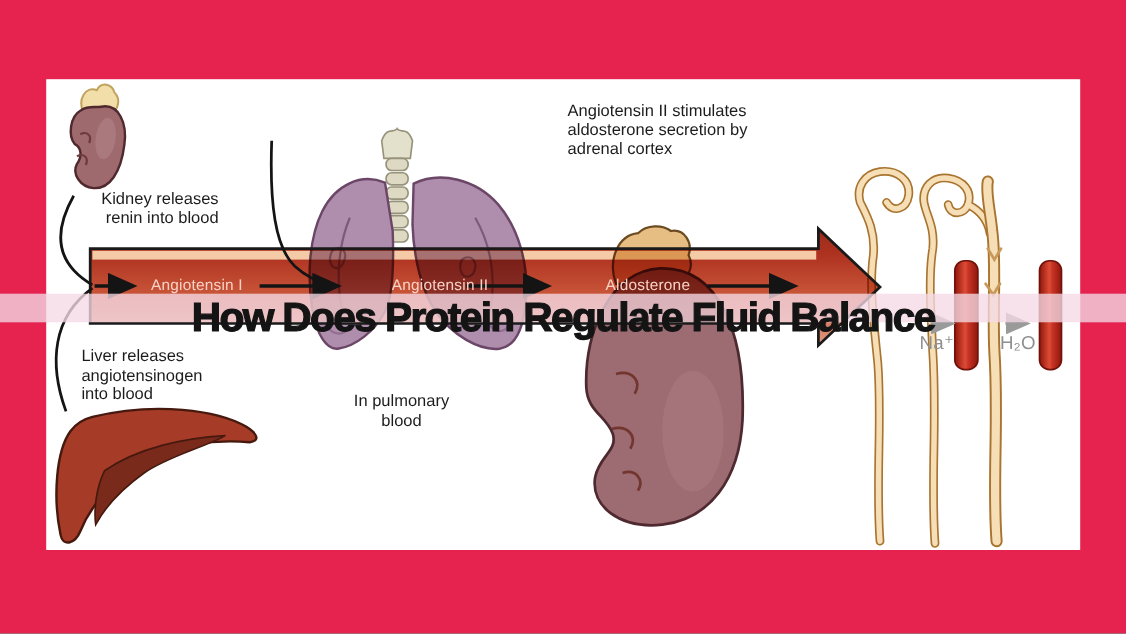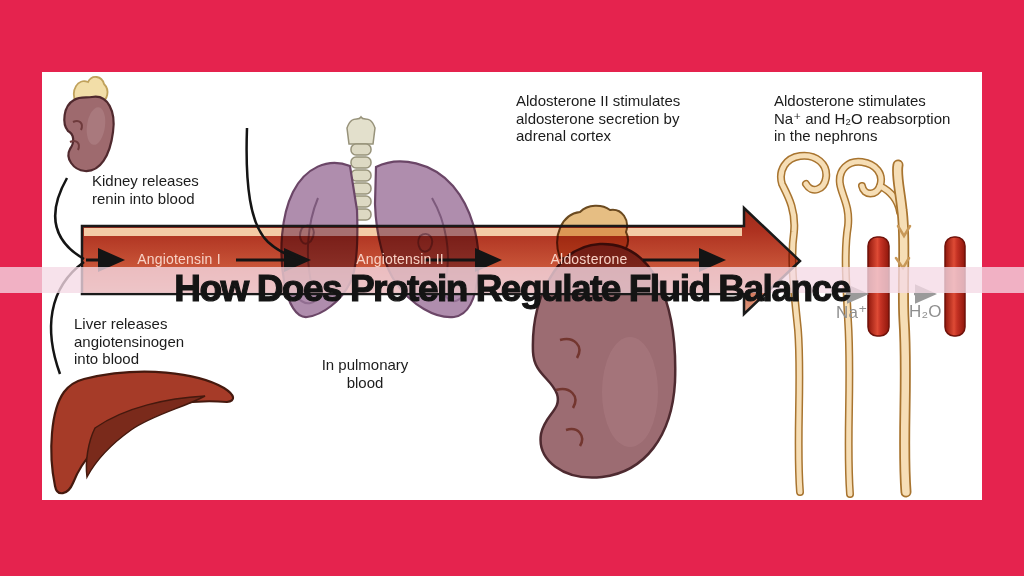--- a/index.html
+++ b/index.html
@@ -141,28 +141,25 @@
     <line x1="643" y1="260" x2="720" y2="260" stroke="#141414" stroke-width="3" marker-end="url(#ah)"></line>
 
     <path d="M67,178 C50,208 48,238 84,259" fill="none" stroke="#141414" stroke-width="2.5"></path>
     <path d="M60,374 C44,330 48,288 84,262" fill="none" stroke="#141414" stroke-width="2.5"></path>
     <path d="M247,128 C245,185 250,225 268,242 C278,251 288,256 300,259" fill="none" stroke="#141414" stroke-width="2.5"></path>
 
     <line x1="846" y1="294" x2="864" y2="294" stroke="#9A9A9A" stroke-width="2.5" marker-end="url(#gah)"></line>
     <line x1="914" y1="294" x2="932" y2="294" stroke="#9A9A9A" stroke-width="2.5" marker-end="url(#gah)"></line>
   </svg>
 
-  <div class="ann" style="left:92px;top:172px;">Kidney releases
+  <div class="ann" style="left:92px;top:172px;text-align:right;">Kidney releases
 renin into blood</div>
-  <div class="ann" style="left:516px;top:92px;">Aldosterone II stimulates
+  <div class="ann" style="left:516px;top:92px;">Angiotensin II stimulates
 aldosterone secretion by
 adrenal cortex</div>
-  <div class="ann" style="left:774px;top:92px;">Aldosterone stimulates
-Na⁺ and H₂O reabsorption
-in the nephrons</div>
   <div class="ann" style="left:74px;top:315px;">Liver releases
 angiotensinogen
 into blood</div>
   <div class="ann center" style="left:300px;top:316px;width:130px;margin-top:40px;">In pulmonary
 blood</div>
 
   <div class="step-label" style="left:133px;width:92px;">Angiotensin I</div>
   <div class="step-label" style="left:314px;width:100px;margin-left:36px;">Angiotensin II</div>
   <div class="step-label" style="left:543px;width:92px;">Aldosterone</div>
 

